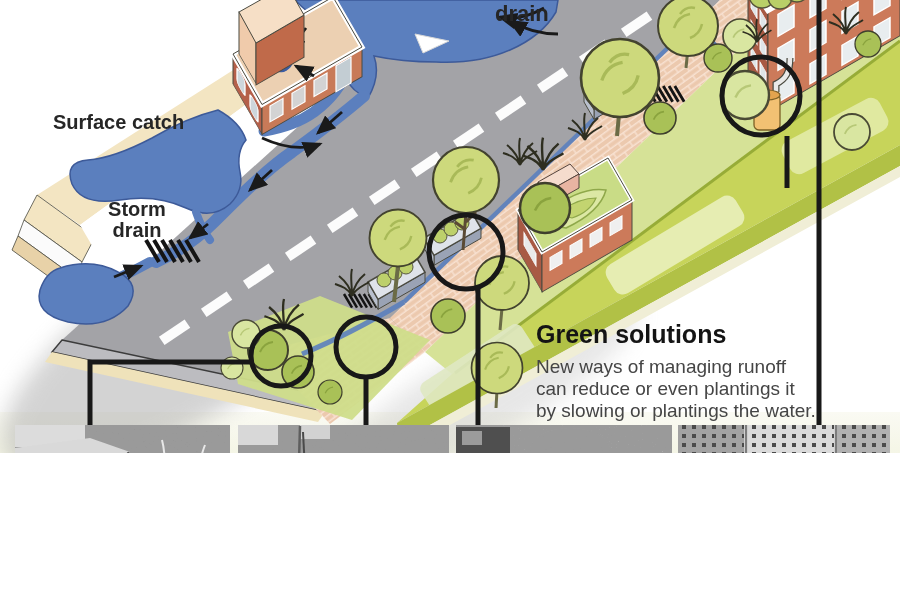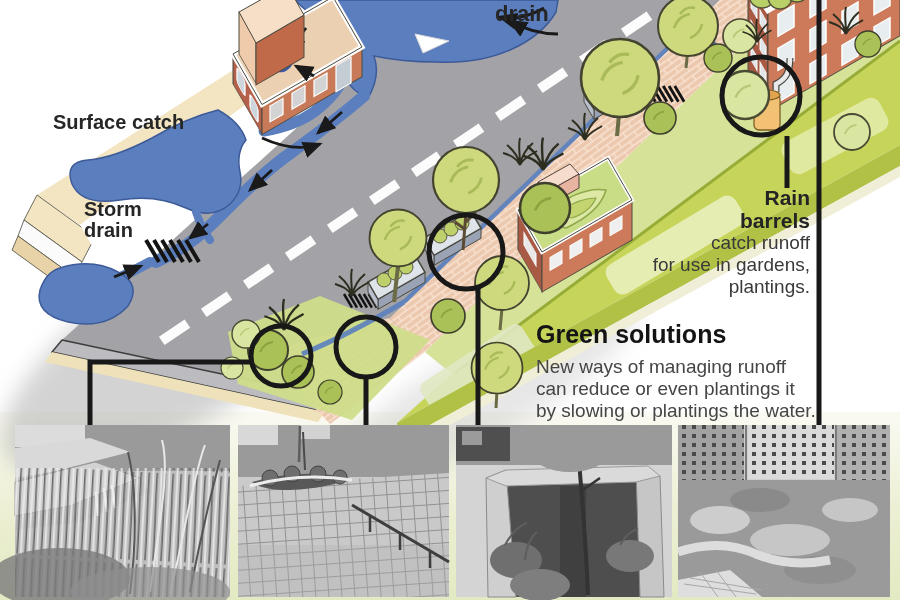--- a/index.html
+++ b/index.html
@@ -1,23 +1,23 @@
 <!DOCTYPE html>
 <html><head>
 <meta charset="utf-8">
 <style>
   html,body{margin:0;padding:0;background:#fff;}
-  .stage{position:relative;width:900px;height:600px;overflow:hidden;background:#22c55e;
+  .stage{position:relative;width:900px;height:453px;overflow:hidden;background:#22c55e;
          font-family:"Liberation Sans",sans-serif;}
   .stage svg{position:absolute;left:0;top:0;}
   .lbl{position:absolute;white-space:nowrap;}
   .lbl-bold{font-weight:bold;color:#262626;}
   .lbl-drain{left:495px;top:1px;font-size:22px;}
   .lbl-surface{left:53px;top:111px;font-size:20px;}
-  .lbl-storm{left:84px;top:199px;width:106px;font-size:20px;line-height:21px;}
+  .lbl-storm{left:84px;top:199px;width:106px;text-align:center;font-size:20px;line-height:21px;}
   .rain-block{position:absolute;left:590px;top:186px;width:220px;text-align:right;
               font-size:19px;line-height:22px;color:#3a3a3a;}
   .rain-block .rb-bold{font-weight:bold;font-size:21px;line-height:23px;color:#242424;}
   .gs-block{position:absolute;left:536px;top:313px;}
   .gs-title{font-weight:bold;font-size:25px;color:#141414;margin:7px 0 7px 0;}
   .gs-line{font-size:19px;line-height:22px;color:#454545;}
 </style>
 </head>
 <body>
 
@@ -388,27 +388,20 @@
   </g>
 </svg>
 
   <div class="lbl lbl-bold lbl-drain">drain</div>
   <div class="lbl lbl-bold lbl-surface">Surface catch</div>
   <div class="lbl lbl-bold lbl-storm">
     <div>Storm</div>
     <div>drain</div>
   </div>
 
-  <div class="rain-block">
-    <div class="rb-bold">Rain</div>
-    <div class="rb-bold">barrels</div>
-    <div>catch runoff</div>
-    <div>for use in gardens,</div>
-    <div>plantings.</div>
-  </div>
 
   <div class="gs-block">
     <div class="gs-title">Green solutions</div>
     <div class="gs-line">New ways of managing runoff</div>
     <div class="gs-line">can reduce or even plantings it</div>
     <div class="gs-line">by slowing or plantings the water.</div>
   </div>
 </div>
 
 </body></html>

